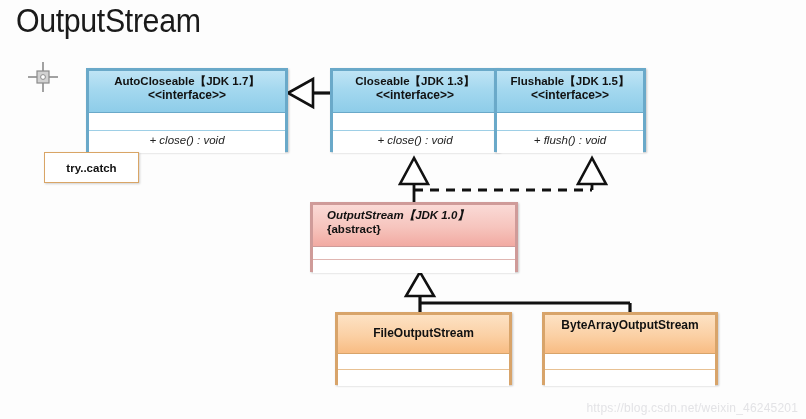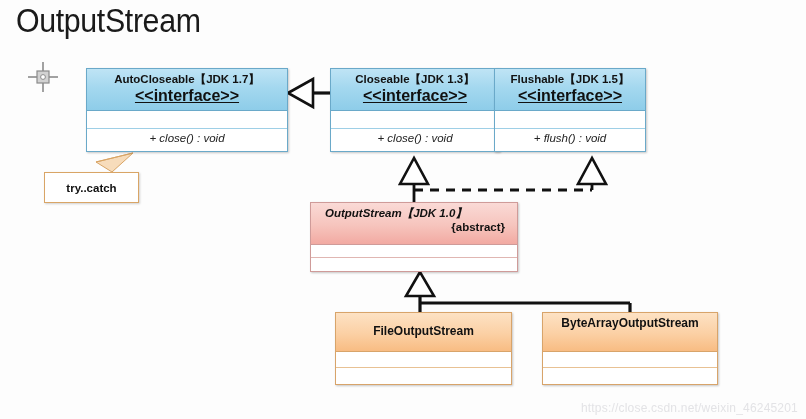--- a/index.html
+++ b/index.html
@@ -38,21 +38,21 @@
     color: #1a1a1a;
     font-family: "Liberation Sans", sans-serif;
     transform: scaleX(0.92);
     transform-origin: left top;
   }
 
   
   .uml-box {
     position: absolute;
     box-sizing: border-box;
-    border: 1px solid #0c4a6e;
+    border: 3px solid #0c4a6e;
     background: #a16207;
     box-shadow: 1px 1px 2px rgba(0,0,0,0.22);
     z-index: 3;
   }
   .uml-box .hdr {
     box-sizing: border-box;
     border-bottom: 1px solid #8fbcd4;
     text-align: center;
     padding: 3px 4px 4px 4px;
     line-height: 1.25;
@@ -70,23 +70,22 @@
   .iface { border-color: #6aa9c9; }
   .iface .hdr {
     background: linear-gradient(to bottom, #bfe4f5 0%, #a4d8ef 45%, #8ecde9 100%);
     border-bottom-color: #6aa9c9;
     color: #111111;
     font-weight: bold;
     font-size: 11.5px;
   }
   .iface .hdr .stereo {
     display: block;
-    font-size: 16px;
-    font-weight: bold;
-    text-decoration: underline;
+    font-size: 12px;
+    font-weight: bold;
   }
   .iface .row {
     border-bottom-color: #9ecfe6;
     color: #222222;
     font-size: 11.5px;
     background: #ffffff;
   }
   .iface .row.empty { color: transparent; }
 
   
@@ -96,21 +95,20 @@
     border-bottom-color: #cf9b99;
     color: #111111;
     font-weight: bold;
     font-size: 11.5px;
     text-align: left;
     padding-left: 14px;
   }
   .abstract-cls .hdr .cname { font-style: italic; margin-top: 20px; }
   .abstract-cls .hdr .abs {
     display: block;
-    text-align: right;
     padding-right: 8px;
     font-style: normal;
     font-weight: bold;
     font-size: 11.5px;
   }
   .abstract-cls .row {
     border-bottom-color: #e0b6b2;
     background: #ffffff;
   }
 
@@ -250,19 +248,19 @@
   </div>
 
   <div class="uml-box concrete-cls" style="left:542px; top:312px; width:176px; height:73px;">
     <div class="hdr" style="height:39px; ">
       <span>ByteArrayOutputStream</span>
     </div>
     <div class="row" style="height:16px;"></div>
     <div class="row" style="height:16px;"></div>
   </div>
 
-  <div class="note-box" style="left:44px; top:172px; width:95px; height:31px;">
+  <div class="note-box" style="left:44px; top:152px; width:95px; height:31px;">
     <span>try..catch</span>
   </div>
 
-  <div class="watermark">https://close.csdn.net/weixin_46245201</div>
+  <div class="watermark">https://blog.csdn.net/weixin_46245201</div>
 
 </div>
 
 </body></html>

